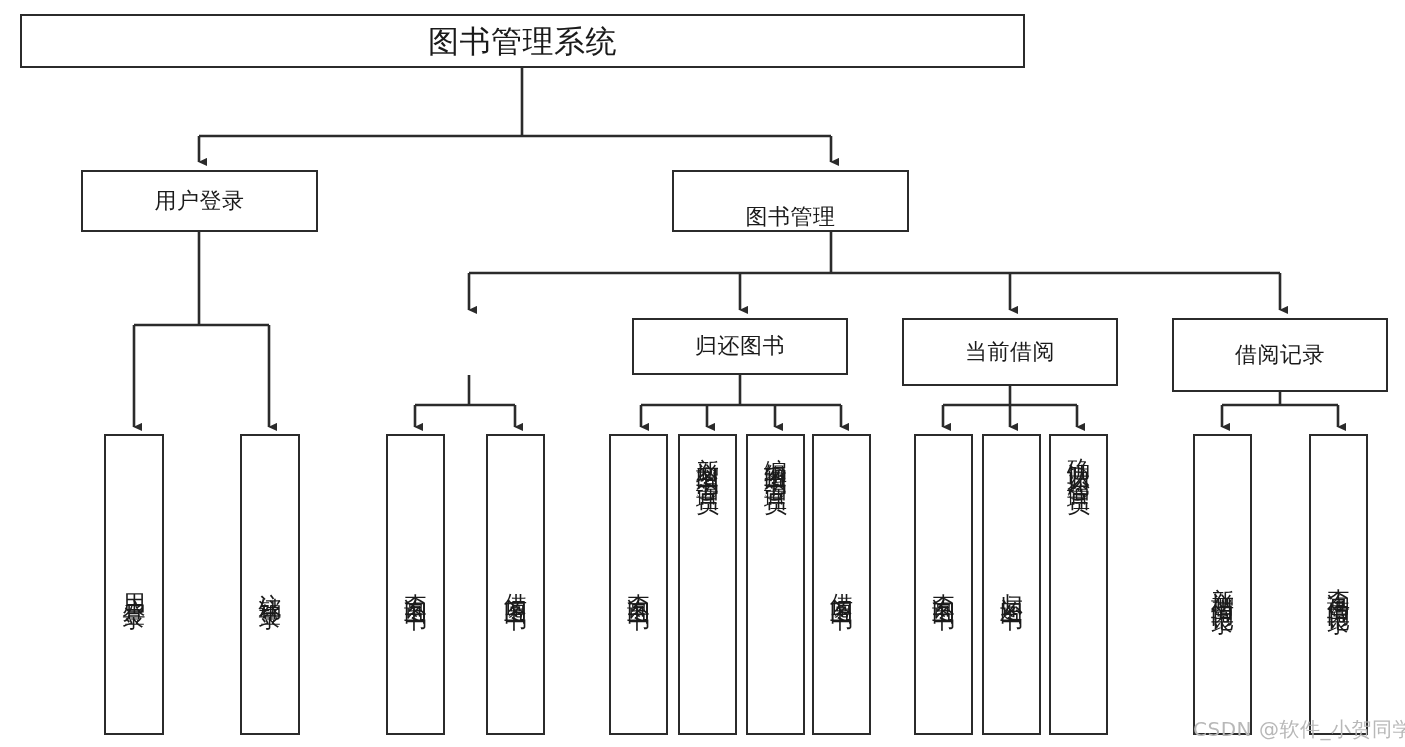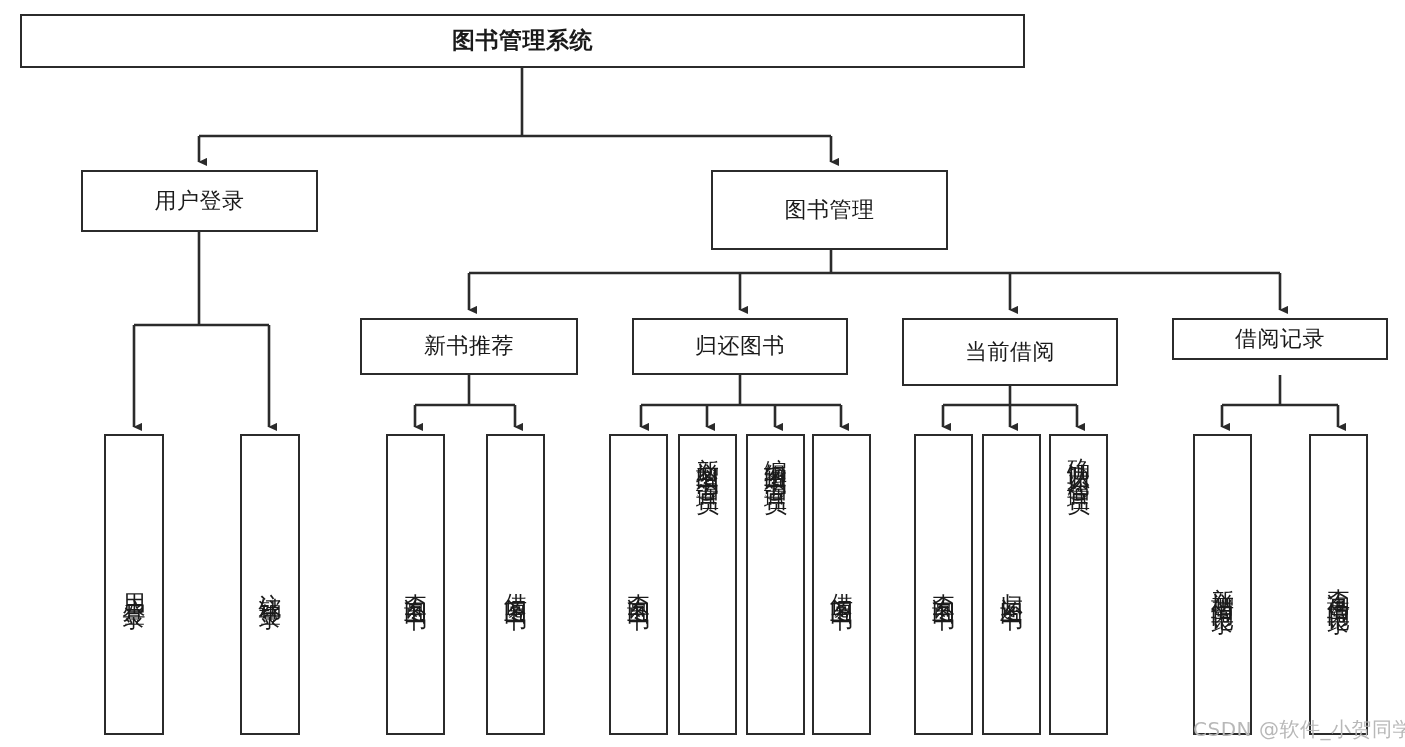--- a/index.html
+++ b/index.html
@@ -39,22 +39,21 @@
     color: #1a1a1a;
     letter-spacing: 0.5px;
     white-space: nowrap;
     line-height: 1.12;
   }
   
   .node.h .node-label {
     font-size: 22px;
   }
   .node.root .node-label {
-    font-size: 23px;
-    font-weight: bold;
+    font-size: 31px;
   }
   
   .node.leaf {
     align-items: flex-start;
     justify-content: center;
     padding-top: 4px;
   }
   .node.leaf .node-label {
     writing-mode: vertical-rl;
     text-orientation: upright;
@@ -136,37 +135,34 @@
   </svg>
 
   <div class="node root h" style="left:20px; top:14px; width:1005px; height:54px;">
     <span class="node-label">图书管理系统</span>
   </div>
 
   <div class="node h" style="left:81px; top:170px; width:237px; height:62px;">
     <span class="node-label">用户登录</span>
   </div>
 
-  <div class="node h" style="left:711px; top:170px; width:237px; height:80px;">
+  <div class="node h" style="left:672px; top:170px; width:237px; height:62px;align-items:flex-end;">
     <span class="node-label">图书管理</span>
   </div>
 
-  <div class="node h" style="left:360px; top:318px; width:218px; height:57px;">
-    <span class="node-label">新书推荐</span>
-  </div>
 
   <div class="node h" style="left:632px; top:318px; width:216px; height:57px;">
     <span class="node-label">归还图书</span>
   </div>
 
   <div class="node h" style="left:902px; top:318px; width:216px; height:68px;">
     <span class="node-label">当前借阅</span>
   </div>
 
-  <div class="node h" style="left:1172px; top:318px; width:216px; height:42px;">
+  <div class="node h" style="left:1172px; top:318px; width:216px; height:74px;">
     <span class="node-label">借阅记录</span>
   </div>
 
   <div class="node leaf center-text" style="left:104px; top:434px; width:60px; height:301px;">
     <span class="node-label">用户登录</span>
   </div>
 
   <div class="node leaf center-text" style="left:240px; top:434px; width:60px; height:301px;">
     <span class="node-label">注销登录</span>
   </div>

